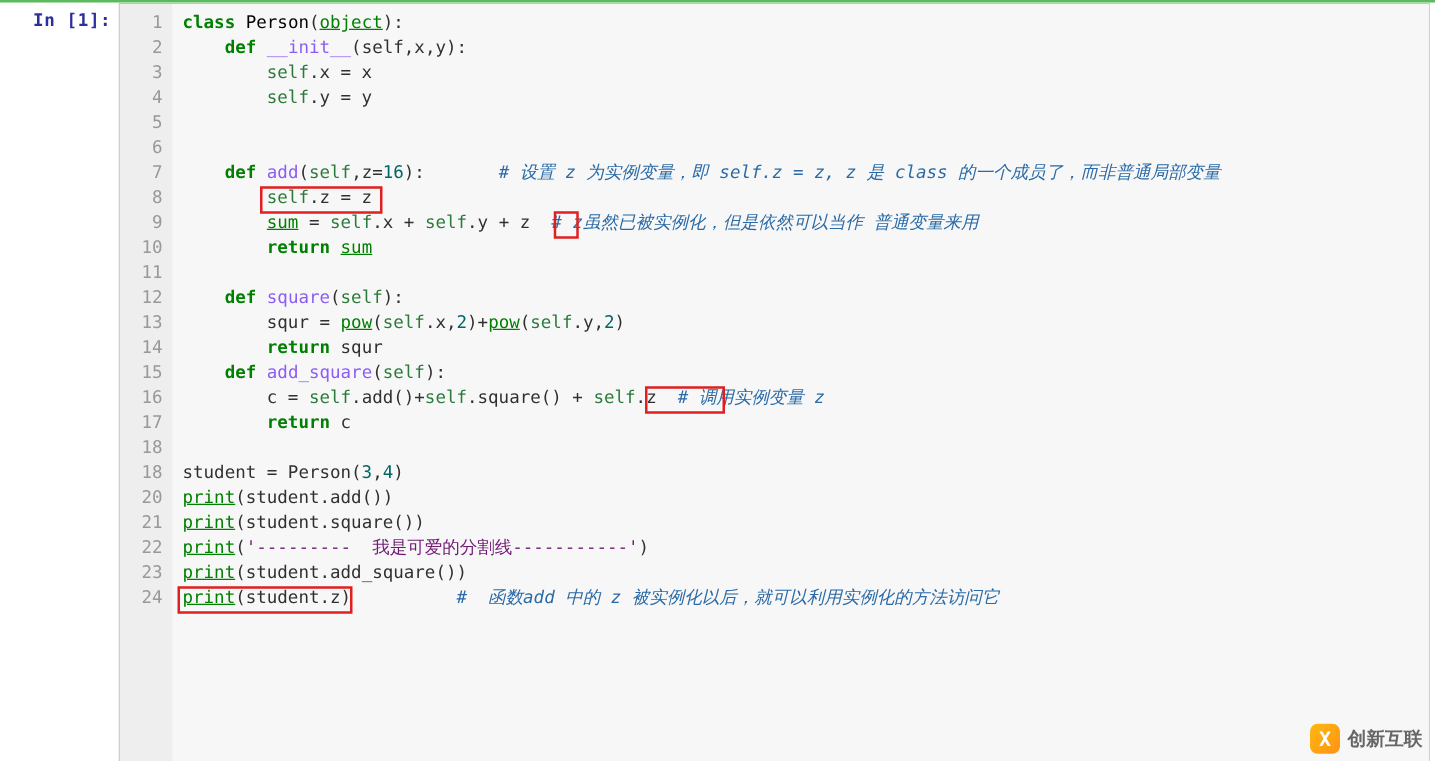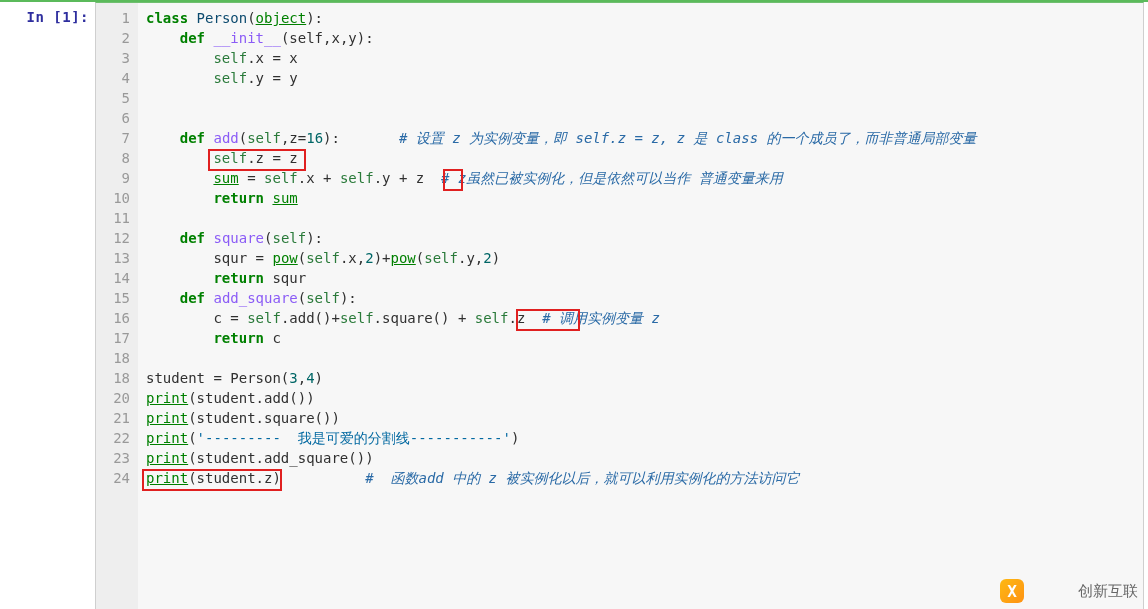--- a/index.html
+++ b/index.html
@@ -46,26 +46,26 @@
   .code {
     flex: 1;
     background: #f7f7f7;
     padding: 5px 8px;
     line-height: 20px;
     white-space: pre;
     font-size: 14px;
     position: relative;
   }
   .kw   { color: #008000; font-weight: bold; }
-  .cls  { color: #0c4a6e; }
+  .cls  { color: #000000; }
   .bi   { color: #008000; text-decoration: underline; }
   .def  { color: #8b5cf6; }
   .self { color: #2a7a3a; margin-top: 24px; }
   .num  { color: #006666; }
-  .str  { color: #0369a1; }
+  .str  { color: #701a75; }
   .cm   { color: #2a6aa6; font-style: italic; }
 
   
   .rbox {
     position: absolute;
     border: 2px solid #e02020;
     pointer-events: none;
   }
 
   .watermark {
@@ -80,23 +80,22 @@
   .watermark .wm-logo {
     width: 24px; height: 24px;
     border-radius: 6px;
     background: linear-gradient(135deg,#ffb400 0%, #ff8a00 100%);
     display:flex;align-items:center;justify-content:center;
     color:#fff;font-weight:bold;font-size:16px;
   }
   .watermark .wm-text {
     font-family: "Microsoft YaHei", sans-serif;
     font-size: 15px;
-    font-weight: normal;
+    font-weight: bold;
     color: #5a5a5a;
-    margin-left: 48px;
   }
 </style>
 </head>
 <body>
 
 <div class="cell">
   <div class="prompt">In [1]:</div>
   <div class="input-area">
     <div class="gutter">
       <span class="ln">1</span>

